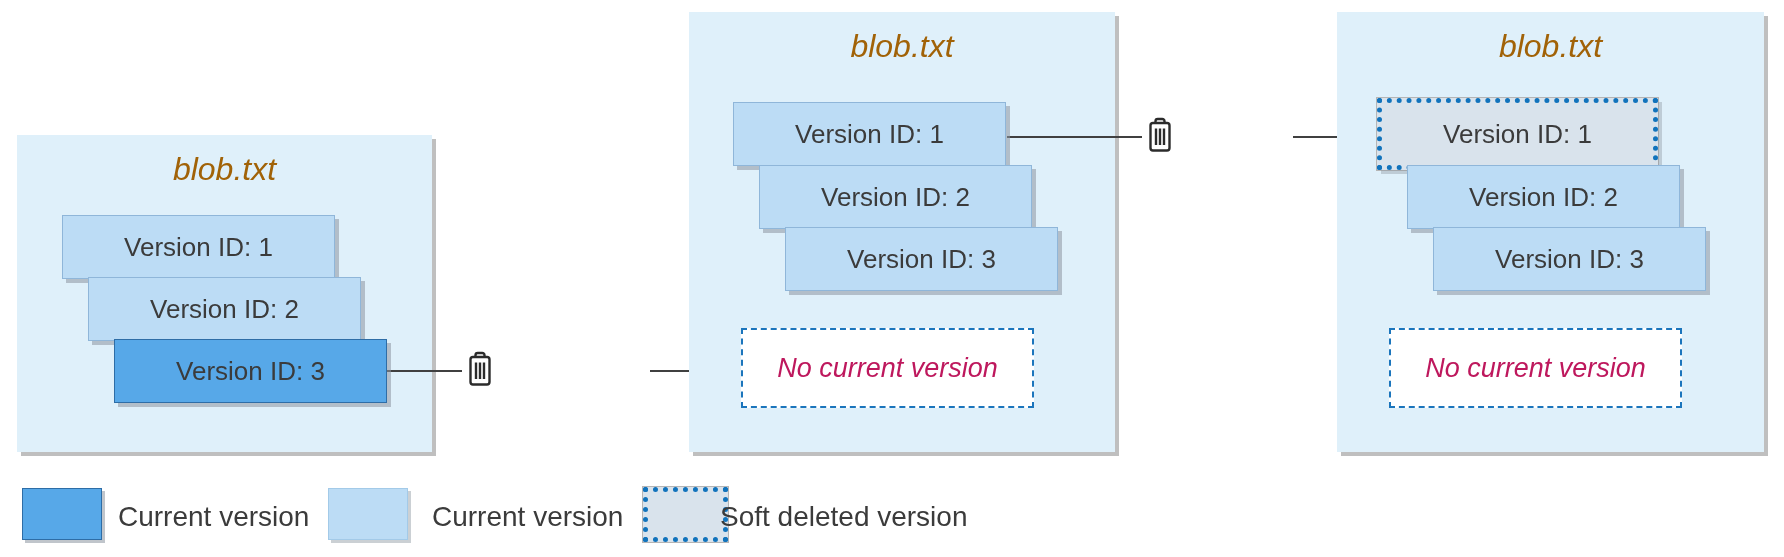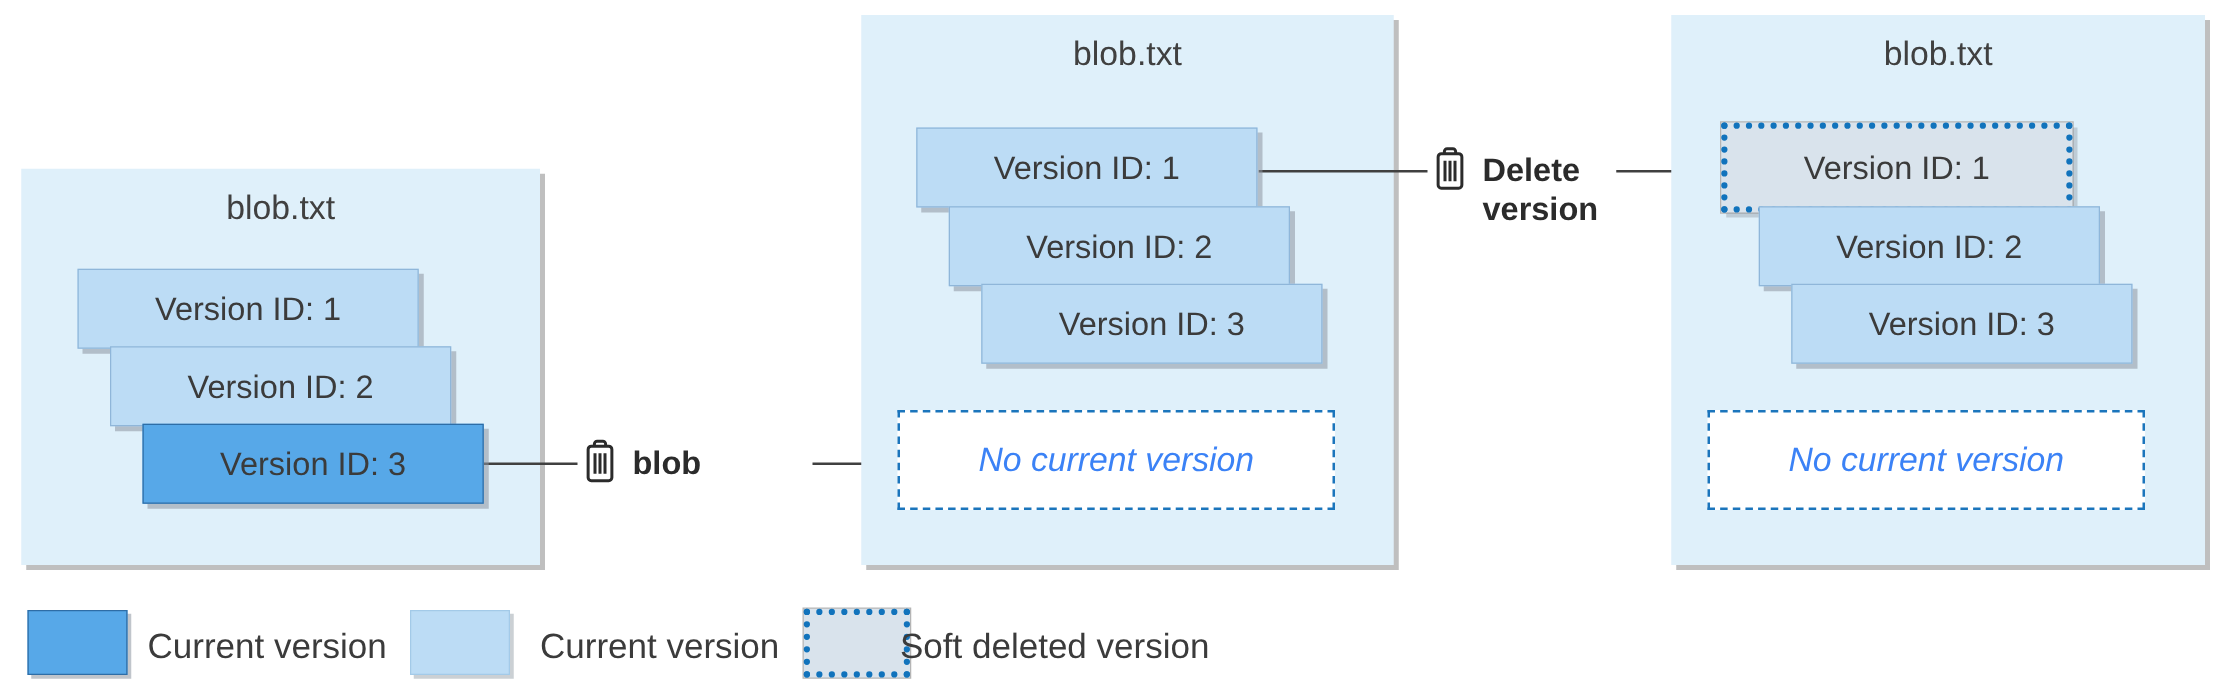--- a/index.html
+++ b/index.html
@@ -10,21 +10,21 @@
   .panel {
     position:absolute; background:#dff0fa;
     box-shadow:4px 4px 0 #bfbfbf;
   }
   #panel-0 { left:17px;   top:135px; width:415px; height:317px; }
   #panel-1 { left:689px;  top:12px;  width:426px; height:440px; }
   #panel-2 { left:1337px; top:12px;  width:427px; height:440px; }
 
   .panel-title {
     position:absolute; top:16px; left:0; right:0;
-    text-align:center; font-size:27px; color:#404040;
+    text-align:center; font-size:32px; color:#a16207;font-style:italic;
   }
 
   .vbox {
     position:absolute; width:273px; height:64px; box-sizing:border-box;
     display:flex; align-items:center; justify-content:center;
     font-size:26px; color:#3b3b3b;text-align:center;
   }
   .vbox.previous {
     background:#bcdcf5; border:1px solid #8fb6d9;
     box-shadow:4px 4px 0 rgba(140,150,160,0.55);
@@ -40,24 +40,24 @@
   
   .p0 .v0 { left:45px; top:80px;  z-index:1; }
   .p0 .v1 { left:71px; top:142px; z-index:2; }
   .p0 .v2 { left:97px; top:204px; z-index:3; }
   .pn .v0 { left:44px; top:90px;  z-index:1; }
   .pn .v1 { left:70px; top:153px; z-index:2; }
   .pn .v2 { left:96px; top:215px; z-index:3; }
   .pn .v0.soft { left:40px; top:86px; width:281px; height:72px; }
 
   .nocur {
-    position:absolute; left:29px; top:316px; width:350px; height:80px;
+    position:absolute; left:52px; top:316px; width:293px; height:80px;
     box-sizing:border-box; background:#ffffff; border:2px dashed #1b75bc;
     display:flex; align-items:center; justify-content:center;
-    font-style:italic; font-size:27px; color:#3b82f6;
+    font-style:italic; font-size:27px; color:#be185d;
   }
 
   .hline { position:absolute; height:2px; background:#404040; }
   #line-a1 { left:387px;  top:370px; width:75px;  }
   #line-a2 { left:650px;  top:370px; width:72px;  }
   #line-b1 { left:1007px; top:136px; width:135px; }
   #line-b2 { left:1293px; top:136px; width:71px;  }
   .arrow-head {
     position:absolute; width:0; height:0;
     border-top:7px solid transparent; border-bottom:7px solid transparent;
@@ -118,21 +118,20 @@
   <svg class="trash" id="trash-a" viewBox="0 0 28 36">
     <g fill="none" stroke="#2b2b2b" stroke-width="2.4">
       <path d="M9.5 6 V4.2 a2.2 2.2 0 0 1 2.2 -2.2 h4.6 a2.2 2.2 0 0 1 2.2 2.2 V6"></path>
       <rect x="4.5" y="6" width="19" height="27.5" rx="2.5"></rect>
       <line x1="10" y1="11.5" x2="10" y2="28"></line>
       <line x1="14" y1="11.5" x2="14" y2="28"></line>
       <line x1="18" y1="11.5" x2="18" y2="28"></line>
     </g>
   </svg>
   <div class="action-label" id="label-a">
-    <div>blob</div>
   </div>
   <div class="hline" id="line-a2"></div>
   <div class="arrow-head" id="head-a"></div>
 
   <div class="panel pn" id="panel-1">
     <div class="panel-title">blob.txt</div>
     <div class="vbox previous v0">Version ID: 1</div>
     <div class="vbox previous v1">Version ID: 2</div>
     <div class="vbox previous v2">Version ID: 3</div>
     <div class="nocur">No current version</div>
@@ -141,24 +140,20 @@
   <div class="hline" id="line-b1"></div>
   <svg class="trash" id="trash-b" viewBox="0 0 28 36">
     <g fill="none" stroke="#2b2b2b" stroke-width="2.4">
       <path d="M9.5 6 V4.2 a2.2 2.2 0 0 1 2.2 -2.2 h4.6 a2.2 2.2 0 0 1 2.2 2.2 V6"></path>
       <rect x="4.5" y="6" width="19" height="27.5" rx="2.5"></rect>
       <line x1="10" y1="11.5" x2="10" y2="28"></line>
       <line x1="14" y1="11.5" x2="14" y2="28"></line>
       <line x1="18" y1="11.5" x2="18" y2="28"></line>
     </g>
   </svg>
-  <div class="action-label" id="label-b">
-    <div>Delete</div>
-    <div>version</div>
-  </div>
   <div class="hline" id="line-b2"></div>
   <div class="arrow-head" id="head-b"></div>
 
   <div class="panel pn" id="panel-2">
     <div class="panel-title">blob.txt</div>
     <div class="vbox soft v0">Version ID: 1</div>
     <div class="vbox previous v1">Version ID: 2</div>
     <div class="vbox previous v2">Version ID: 3</div>
     <div class="nocur">No current version</div>
   </div>

